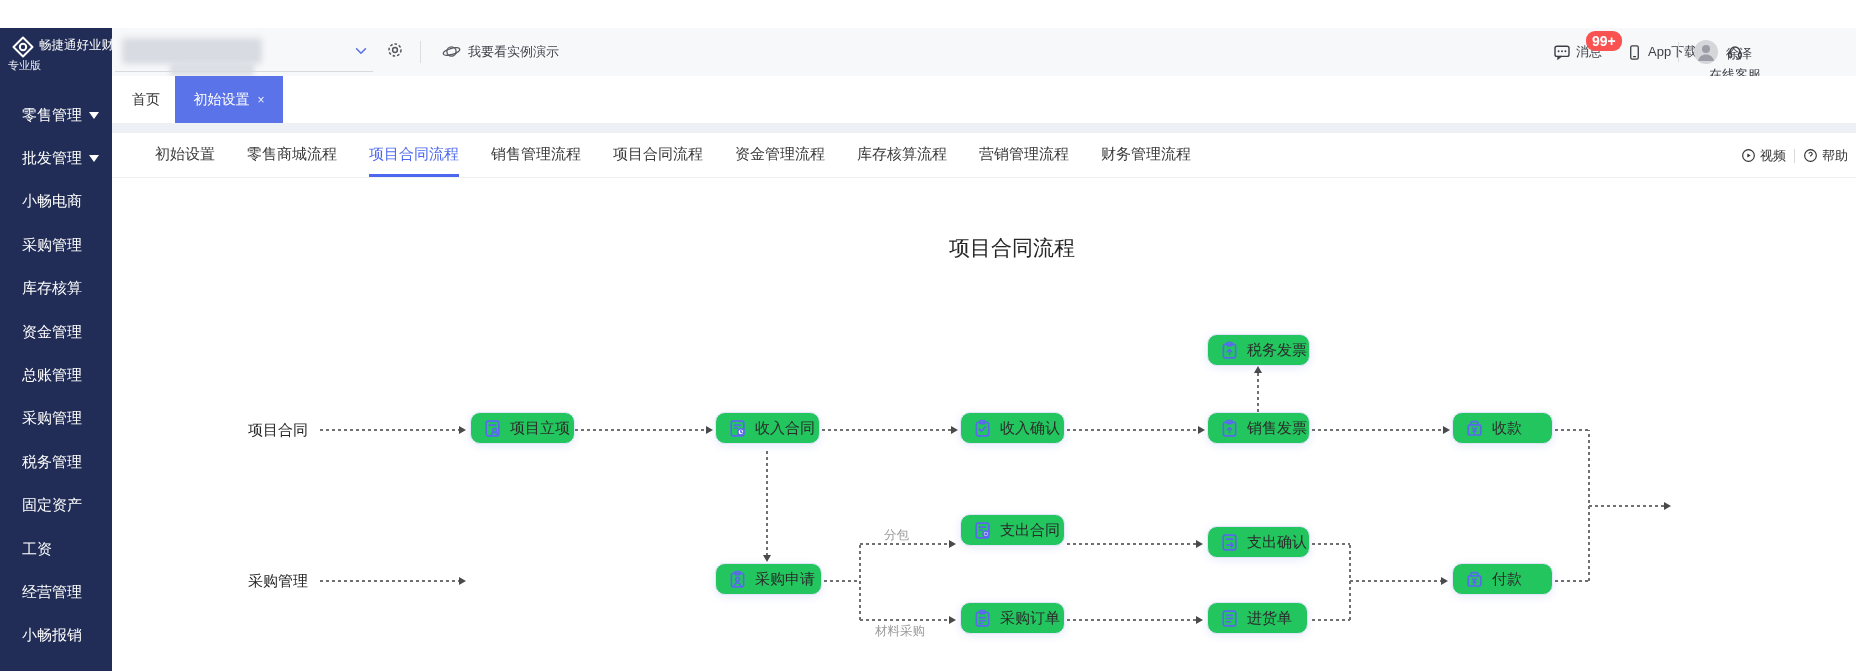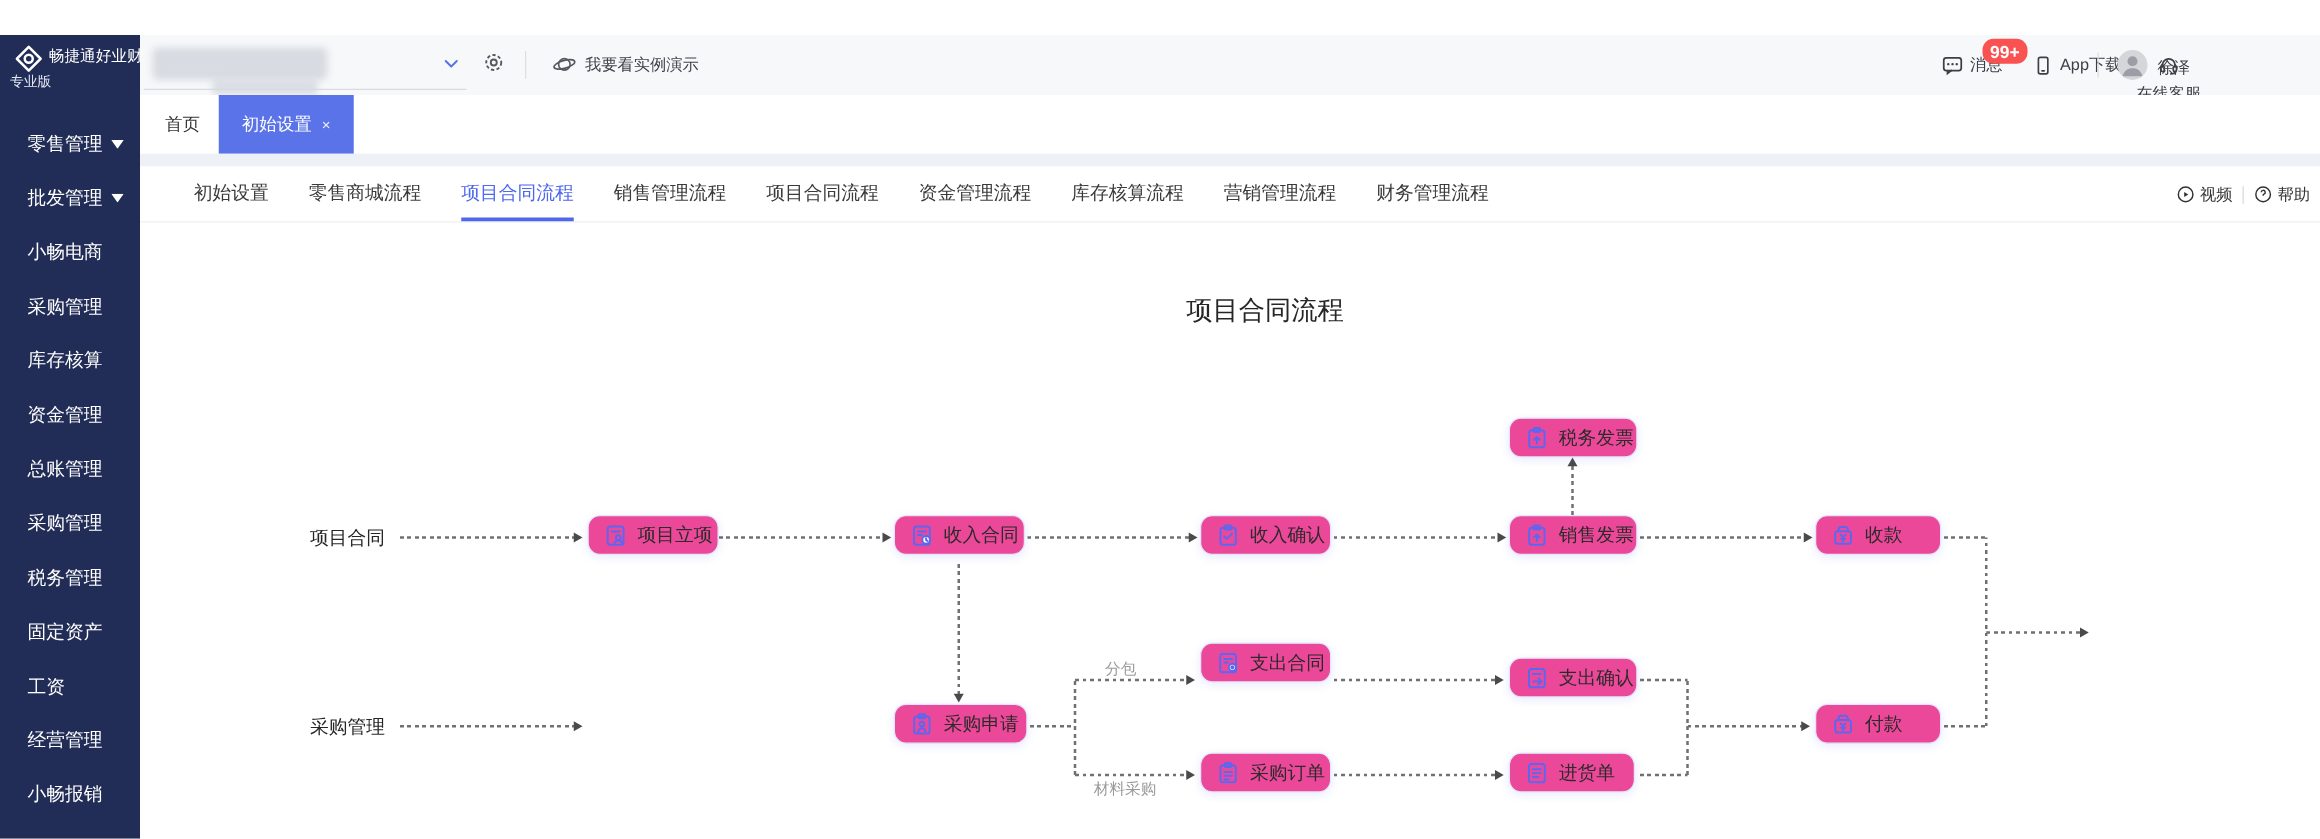--- a/index.html
+++ b/index.html
@@ -46,21 +46,21 @@
   .ptab.active{color:var(--tab-active);border-bottom-color:var(--tab-active);}
   .tabs-right{position:absolute;right:8px;top:0;height:45px;display:flex;align-items:center;gap:8px;font-size:13px;color:#333;}
   .tr-item{display:flex;align-items:center;gap:4px;cursor:pointer;}
   .tr-sep{width:1px;height:14px;background:#d9d9d9;}
 
   
   .flow-layer{position:absolute;left:0;top:0;width:1856px;height:671px;z-index:4;pointer-events:none;}
   .flow-title{position:absolute;left:922px;top:234px;width:180px;text-align:center;font-size:21px;font-weight:500;color:#262626;}
   .lane-label{position:absolute;font-size:15px;font-weight:500;color:#262626;white-space:nowrap;}
   .branch-label{position:absolute;font-size:12.5px;color:#9a9a9a;white-space:nowrap;}
-  .fnode{position:absolute;height:32px;background:#ec4899;border:1px solid #e3e6fb;border-radius:10px;box-shadow:0 2px 8px rgba(95,110,240,.14);display:flex;align-items:center;gap:8px;padding:0 12px;font-size:15px;font-weight:500;color:#2b2b2b;pointer-events:auto;cursor:pointer;white-space:nowrap;}
+  .fnode{position:absolute;height:32px;background:#22c55e;border:1px solid #e3e6fb;border-radius:10px;box-shadow:0 2px 8px rgba(95,110,240,.14);display:flex;align-items:center;gap:8px;padding:0 12px;font-size:15px;font-weight:500;color:#2b2b2b;pointer-events:auto;cursor:pointer;white-space:nowrap;}
   .edge-h{position:absolute;height:2px;background:repeating-linear-gradient(90deg,#707070 0 3px,transparent 3px 6px);}
   .edge-v{position:absolute;width:2px;background:repeating-linear-gradient(0deg,#707070 0 3px,transparent 3px 6px);}
   .ah{position:absolute;width:0;height:0;}
   .ah-right{border-left:7px solid #4a4a4a;border-top:4px solid transparent;border-bottom:4px solid transparent;}
   .ah-up{border-bottom:7px solid #4a4a4a;border-left:4px solid transparent;border-right:4px solid transparent;}
   .ah-down{border-top:7px solid #4a4a4a;border-left:4px solid transparent;border-right:4px solid transparent;}
   svg{display:block;}
 </style>
 </head>
 <body>

